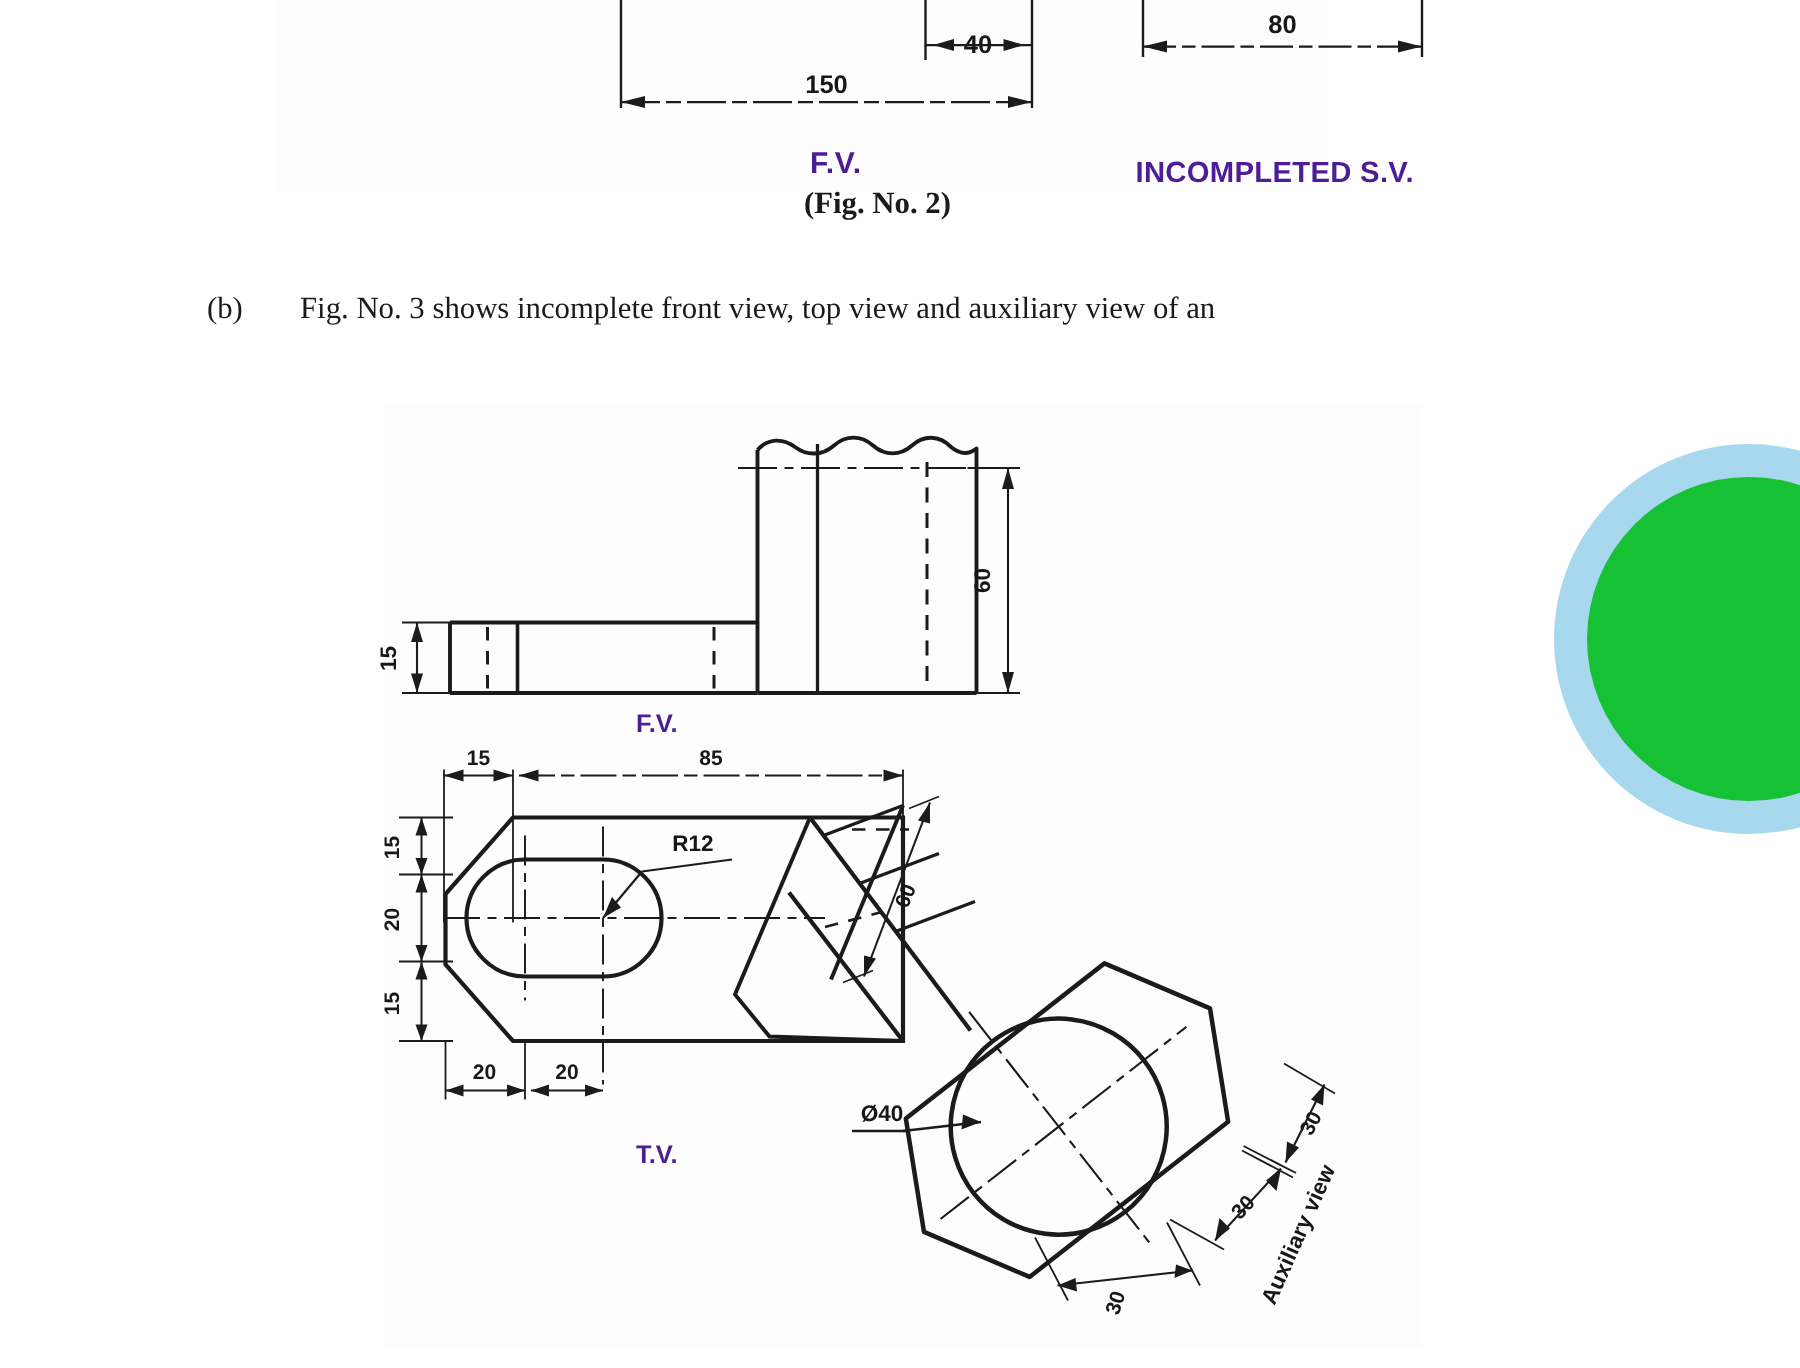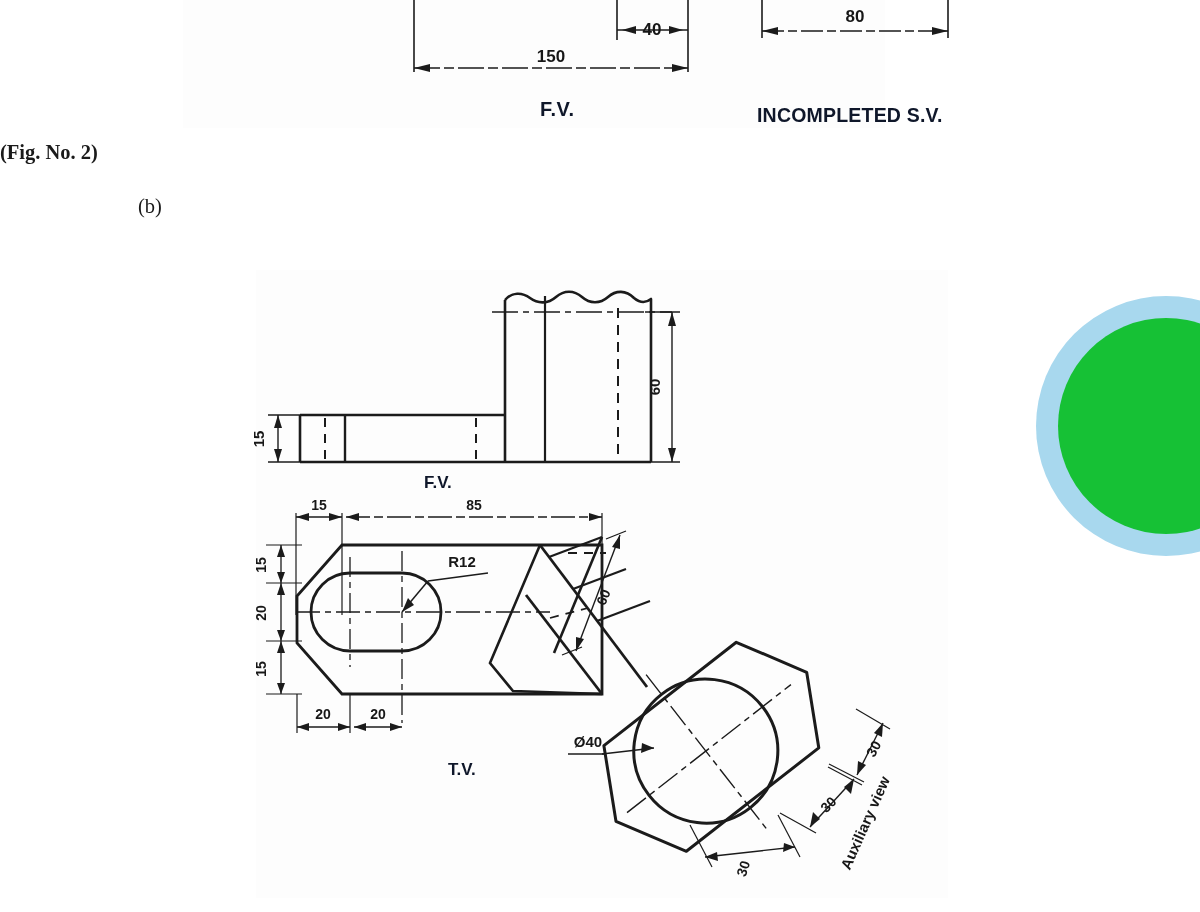--- a/index.html
+++ b/index.html
@@ -63,40 +63,40 @@
   }
   #question-block .qtext .line2 {
     display: block;
     text-align: left;
   }
 
   
   #fig-caption {
     position: absolute;
     left: 0;
-    top: 141px;
+    top: 125px;
     width: 1170px;
-    text-align: left;
+    text-align: center;
     font-size: 20.5px;
     font-weight: bold;
     font-family: "Liberation Serif", serif;
   }
 
   
   .view-label {
     position: absolute;
     font-family: "Liberation Sans", sans-serif;
     font-weight: bold;
-    color: #0f172a;
+    color: #4c1d95;
     white-space: nowrap;
   }
   #label-fv-fig2 { left: 540px; top: 98px;  font-size: 20px; letter-spacing: .5px; }
   #label-sv-fig2 { left: 757px; top: 104px;  font-size: 19.5px; letter-spacing: .2px; }
   #label-fv-fig3 { left: 424px; top: 473px; font-size: 17px; }
-  #label-tv-fig3 { left: 424px; top: 760px; font-size: 17px; margin-left: 24px; }
+  #label-tv-fig3 { left: 424px; top: 760px; font-size: 17px; }
 
   
   #corner-badge {
     position: absolute;
     right: -96px;
     top: 296px;
     width: 260px;
     height: 260px;
     border-radius: 50%;
     background: #a8d8ee;
@@ -144,20 +144,21 @@
 
 <div class="view-label" id="label-fv-fig2">F.V.</div>
 <div class="view-label" id="label-sv-fig2">INCOMPLETED S.V.</div>
 
 <div id="fig-caption">(Fig. No. 2)</div>
 
 <div id="question-block">
   <div class="qrow">
     <div class="qlabel">(b)</div>
     <div class="qtext">
+      <span>Fig. No. 3 shows incomplete front view, top view and auxiliary view of an</span>
     </div>
   </div>
 </div>
 
 <svg class="dwg" id="fig3-front-view" style="left:240px; top:272px;" width="460" height="210">
 
   <path d="M 265,28
            C 272,20 282,20 290,26
            C 298,32 308,32 316,25
            C 324,18 334,18 342,25

